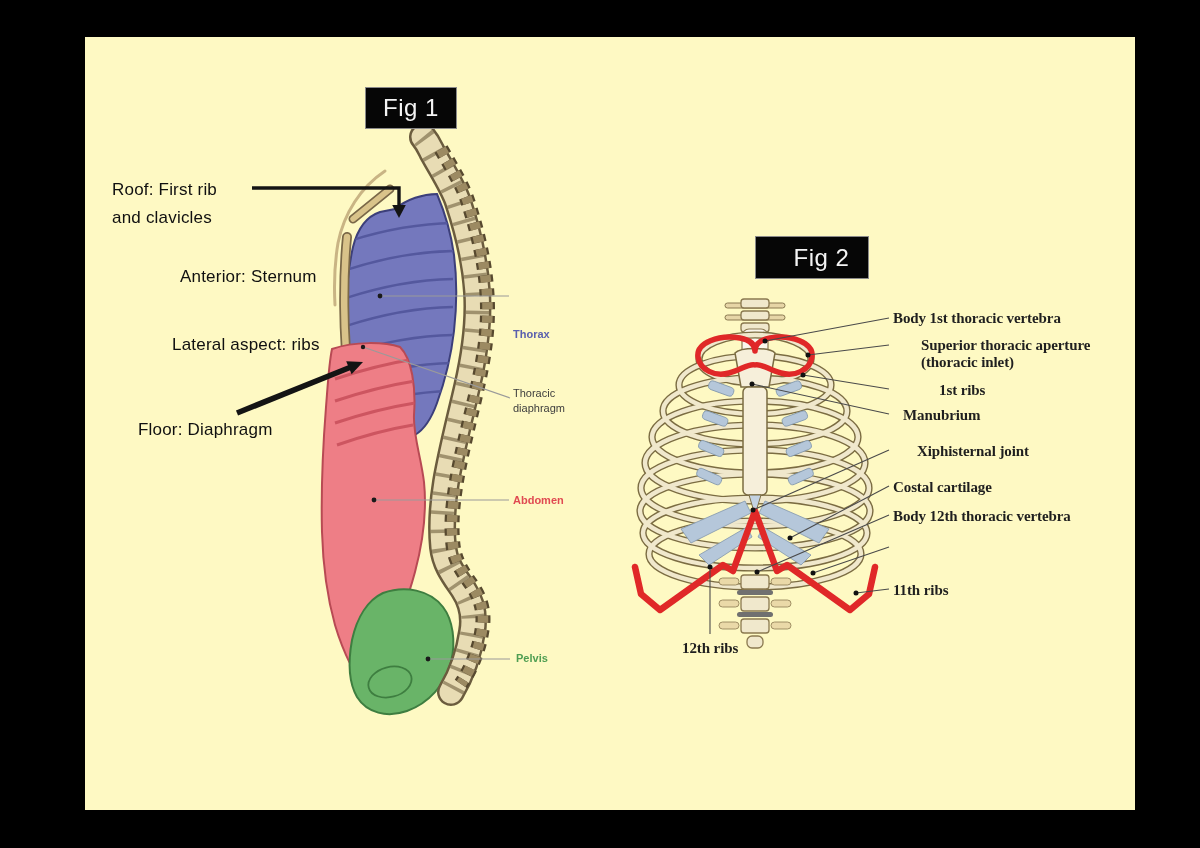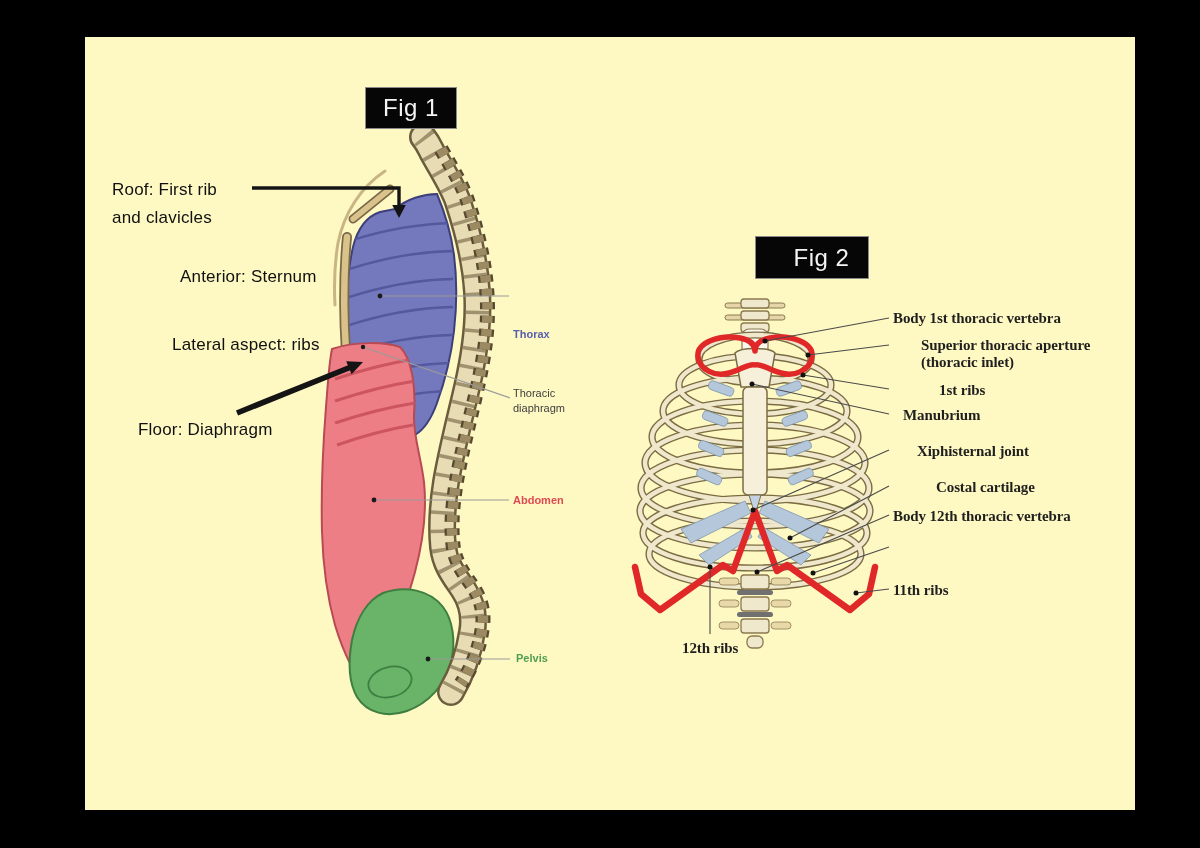--- a/index.html
+++ b/index.html
@@ -260,19 +260,19 @@
   <div class="rlabel" style="left:431px;top:614px;color:#4f9e52;">Pelvis</div>
 
   <div class="f2label" style="left:808px;top:273px;">Body 1st thoracic vertebra</div>
   <div class="f2label" style="left:808px;top:300px;margin-left:28px;">
     <div>Superior thoracic aperture</div>
     <div>(thoracic inlet)</div>
   </div>
   <div class="f2label" style="left:808px;top:345px;margin-left:46px;">1st ribs</div>
   <div class="f2label" style="left:808px;top:370px;padding-left:10px;">Manubrium</div>
   <div class="f2label" style="left:808px;top:406px;margin-left:24px;">Xiphisternal joint</div>
-  <div class="f2label" style="left:808px;top:442px;margin-left:43px;">Costal cartilage</div>
+  <div class="f2label" style="left:808px;top:442px;">Costal cartilage</div>
   <div class="f2label" style="left:808px;top:471px;">Body 12th thoracic vertebra</div>
   <div class="f2label" style="left:808px;top:545px;">11th ribs</div>
   <div class="f2label" style="left:597px;top:603px;">12th ribs</div>
 
  </div>
 </div>
 
 </body></html>

